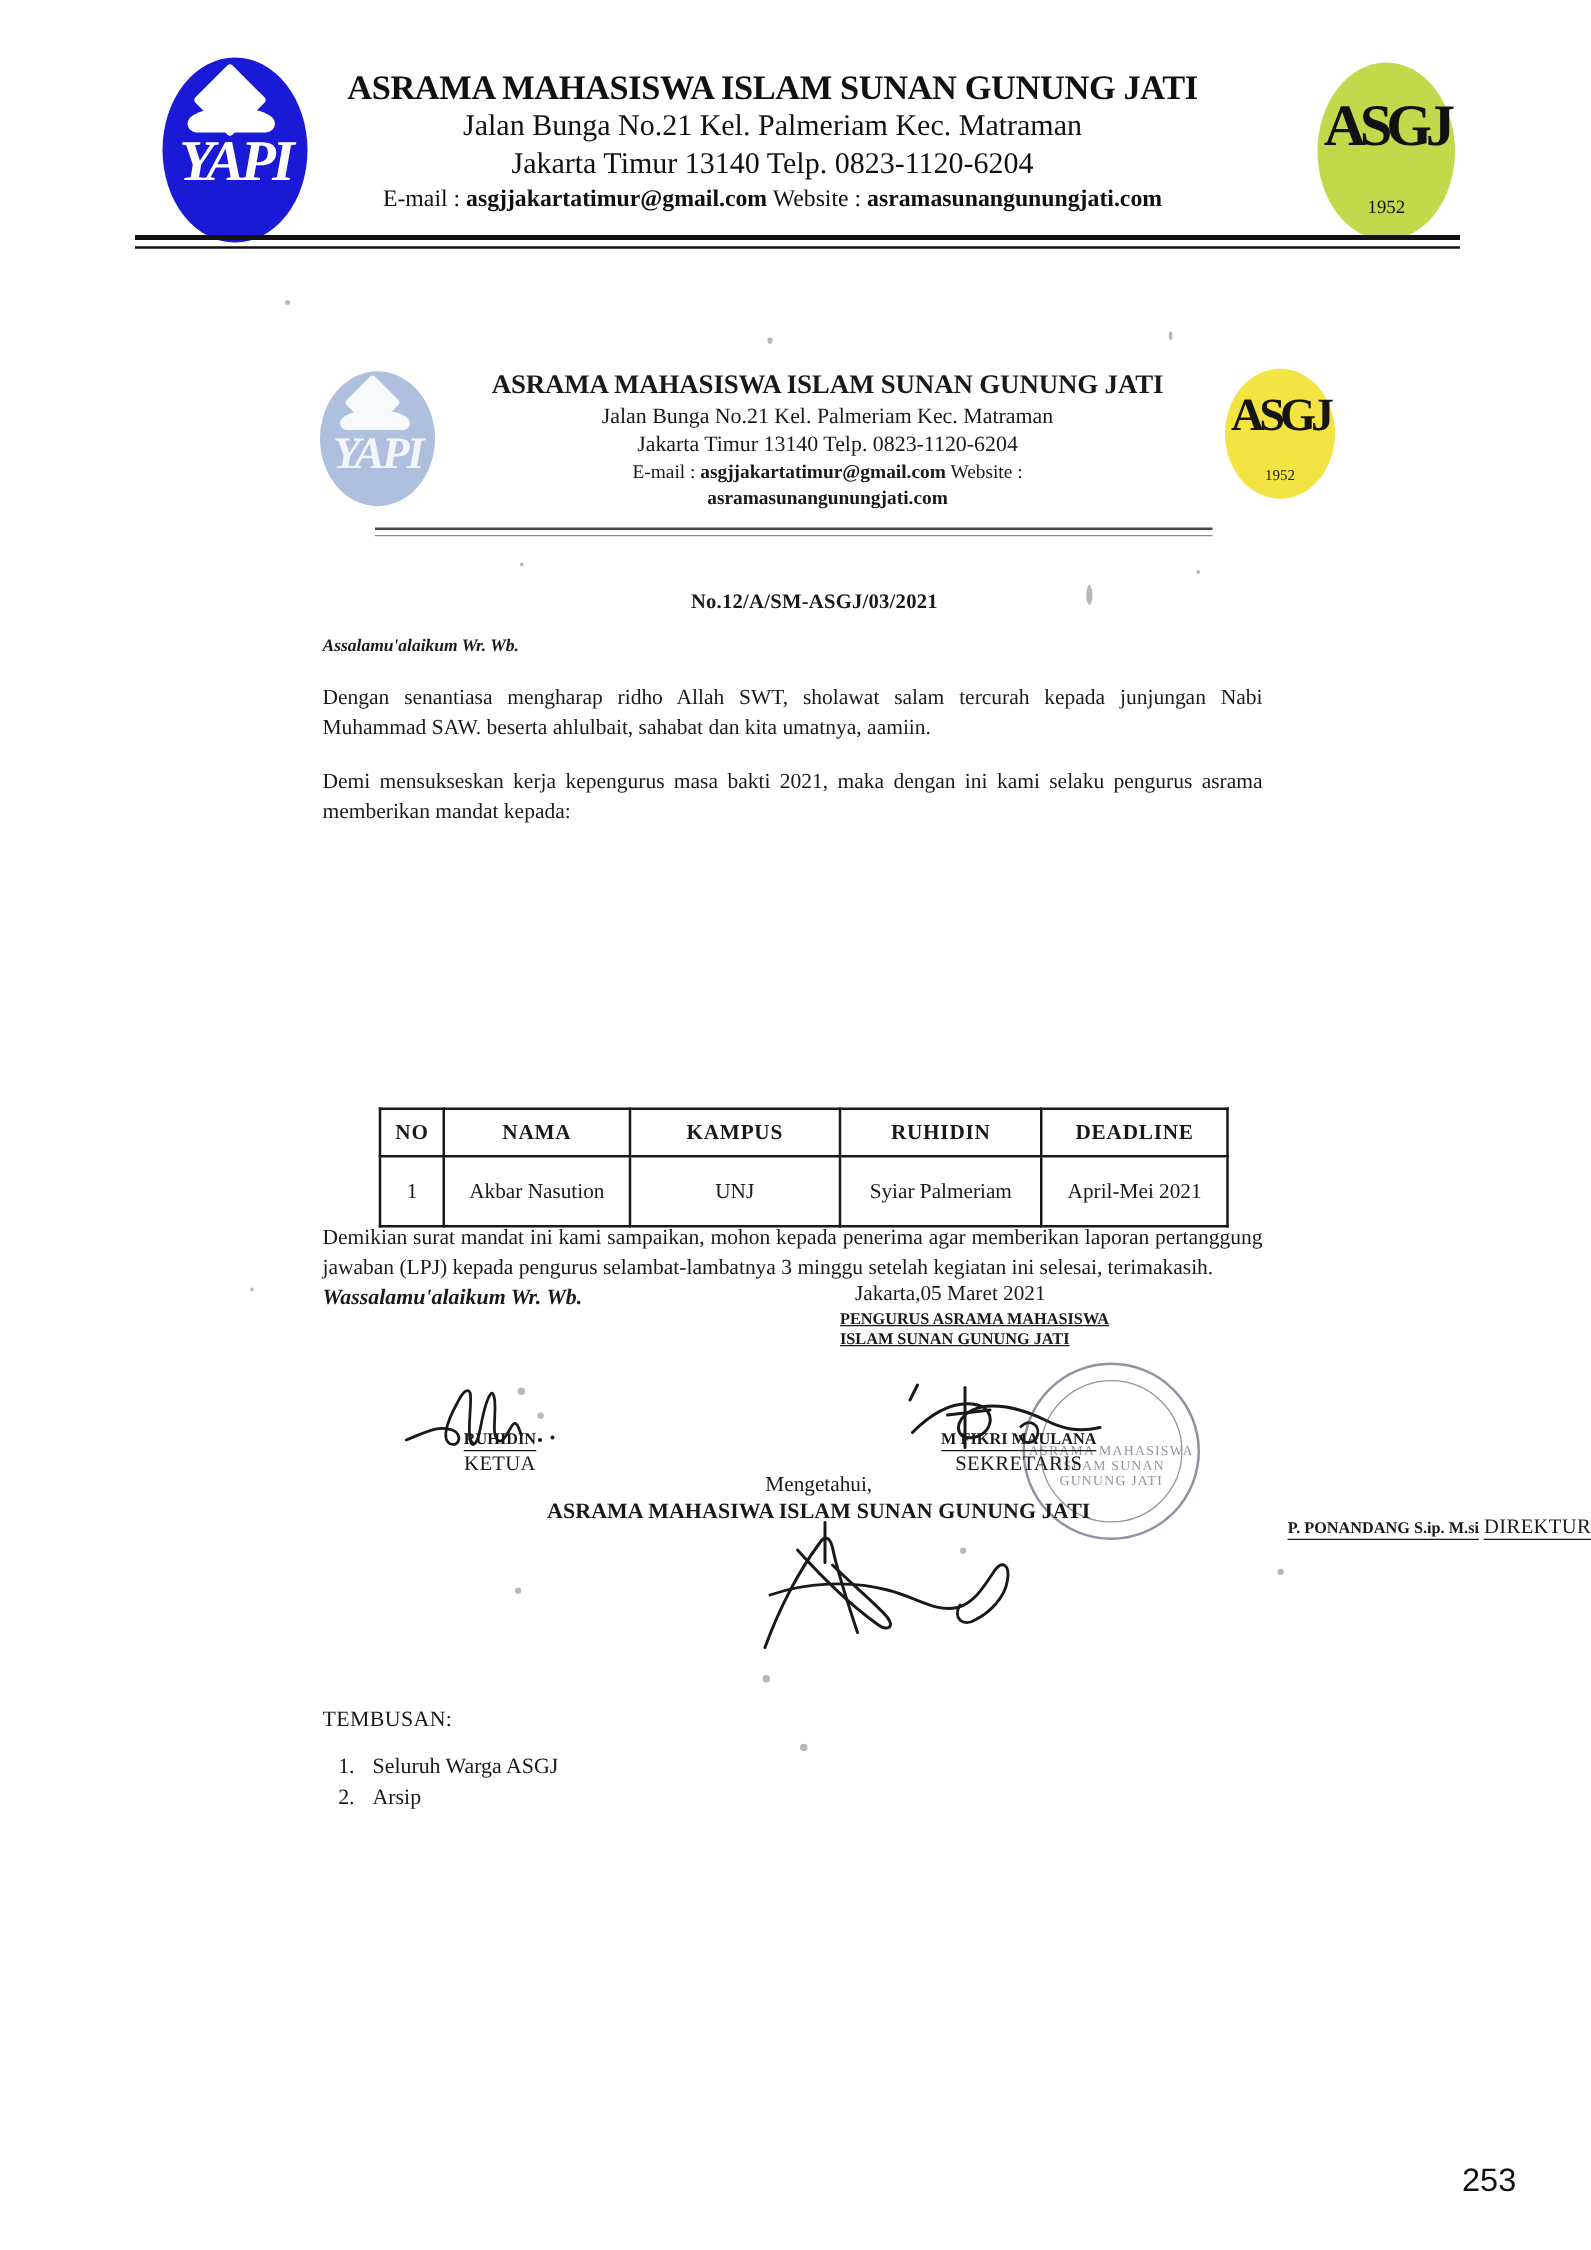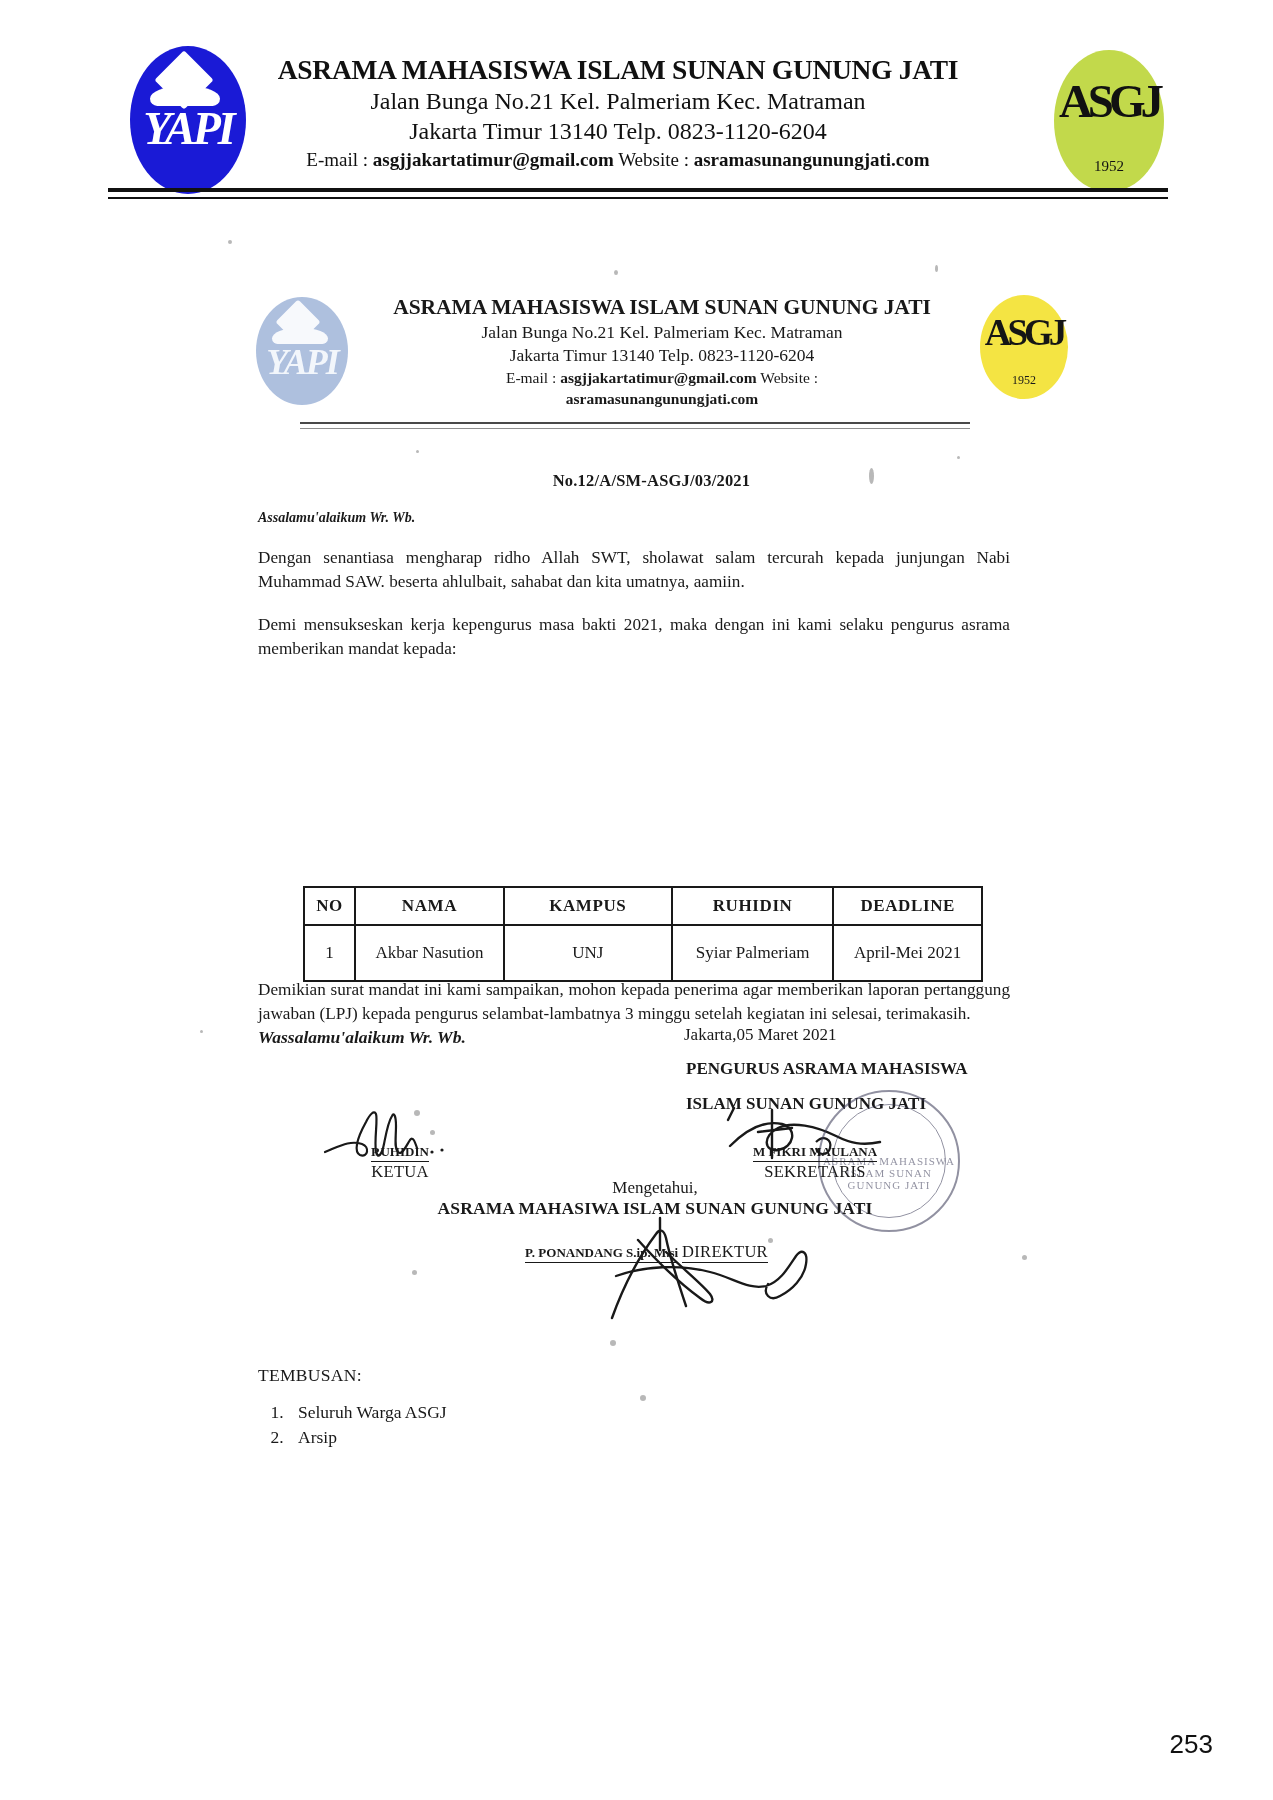--- a/index.html
+++ b/index.html
@@ -350,23 +350,24 @@
     top: 815px;
     width: 330px;
     text-align: left;
   }
   .sig-date {
     font-size: 17px;
     margin: 0 0 2px 12px;
   }
   .sig-org {
     font-weight: bold;
-    font-size: 17px;
+    font-size: 13px;
     line-height: 1.22;
-    margin: 14px;
+    margin: 0;
+    text-decoration: underline;
   }
   .sig-name {
     font-weight: bold;
     font-size: 13px;
     border-bottom: 1.6px solid #1b1b1b;
     display: inline-block;
     padding-bottom: 1px;
   }
   .sig-role {
     font-size: 16.5px;
@@ -391,22 +392,22 @@
     left: 0; right: 0;
     top: 968px;
     text-align: center;
     padding-left: 37px;
   }
   .know-label { font-size: 17px; }
   .know-org { font-weight: bold; font-size: 17.5px; letter-spacing: 0.1px; }
   .dir-block {
     position: absolute;
     left: 0; right: 0;
-    top: 1032px;
-    text-align: center;
+    top: 1001px;
+    text-align: right;
     padding-left: 20px;
   }
 
   
   .tembusan {
     position: absolute;
     left: 258px;
     top: 1155px;
     width: 500px;
   }

